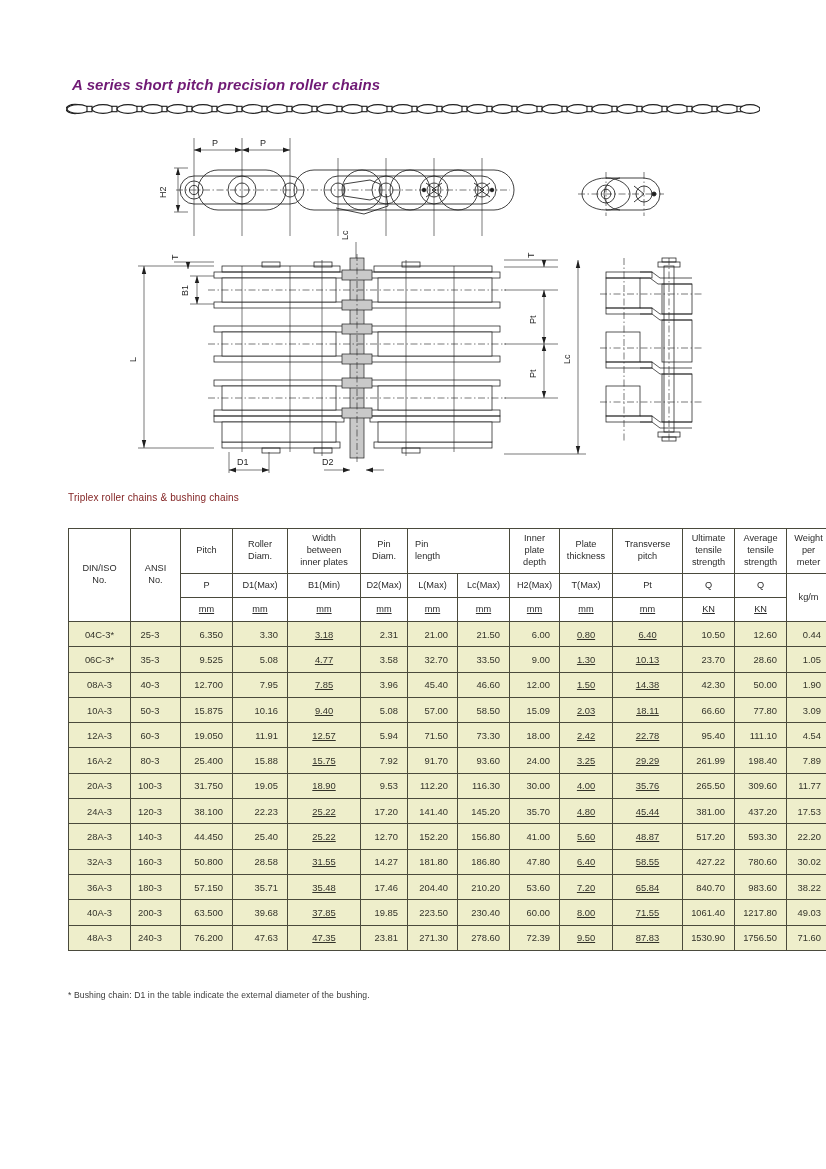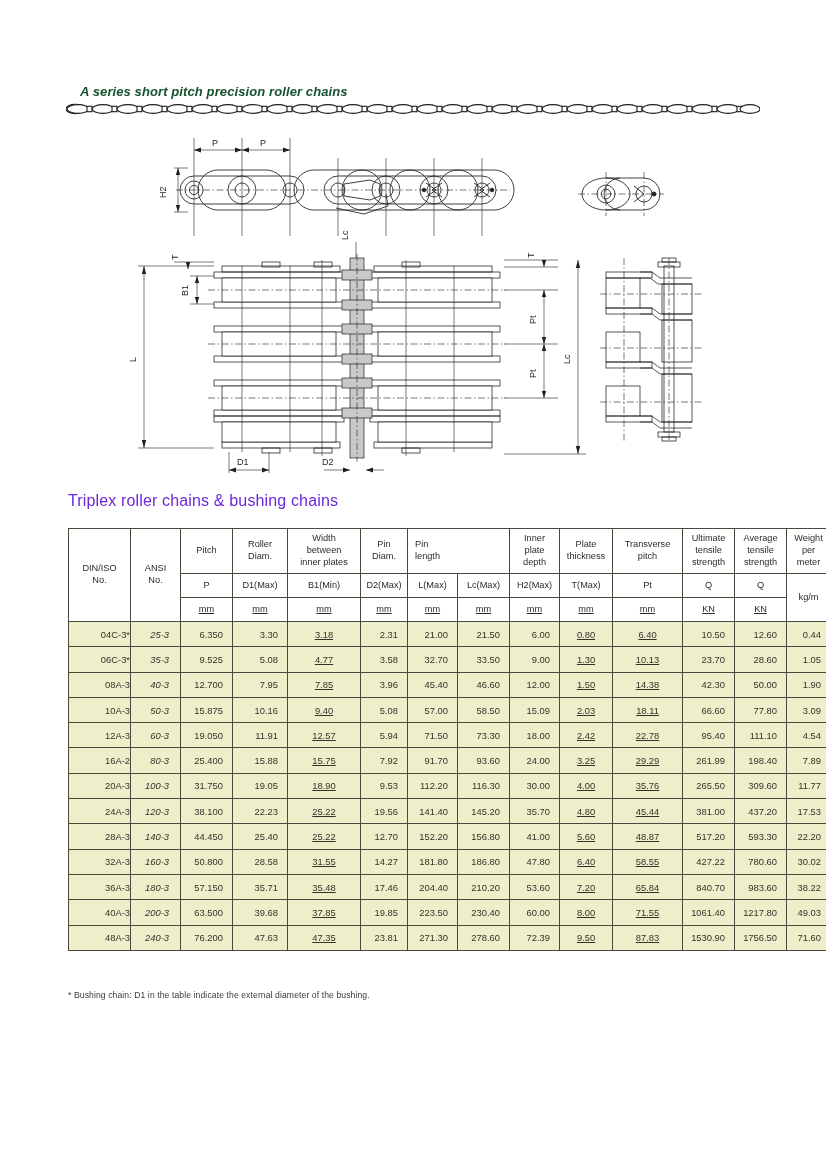--- a/index.html
+++ b/index.html
@@ -11,39 +11,39 @@
     font-family: "Liberation Sans", sans-serif;
     color: #2b2b2b;
     position: relative;
     overflow: hidden;
   }
   .page { position: relative; width: 826px; height: 1169px; padding: 0; }
 
   
   .title-wrap { position: absolute; left: 68px; top: 72px; width: 700px; }
   h1.doc-title {
-    margin: 12px;
-    font-size: 13px;
+    margin: 4px;
+    font-size: 15px;
     font-weight: bold;
     font-style: italic;
     letter-spacing: 0.1px;
-    color: #14532d;
+    color: #701a75;
     white-space: nowrap;
   }
 
   
   .chain-strip { position: absolute; left: 66px; top: 100px; width: 694px; height: 18px; }
 
   
   .diagram-area { position: absolute; left: 66px; top: 128px; width: 700px; height: 345px; }
 
   
   .section-label {
     position: absolute; left: 68px; top: 492px;
-    font-size: 16px; color: #6d28d9; letter-spacing: 0.15px;
+    font-size: 10px; color: #7f1d1d; letter-spacing: 0.15px;
   }
 
   
   .table-wrap { position: absolute; left: 68px; top: 528px; width: 722px; }
   table.spec {
     border-collapse: collapse;
     width: 722px;
     table-layout: fixed;
     font-size: 9.2px;
     color: #2e2e2e;
@@ -64,22 +64,22 @@
   }
   table.spec thead th.grp { height: 45px; }
   table.spec thead th.sym { height: 24px; }
   table.spec thead th.unit { height: 24px; text-decoration: underline; }
   table.spec tbody td {
     background: #eeeecb;
     height: 25.3px;
     font-size: 9.4px;
     color: #33332a;
   }
-  table.spec tbody td.din { text-align: right; padding-left: 0; }
-  table.spec tbody td.ansi { text-align: right; padding-right: 11px; font-style: italic; }
+  table.spec tbody td.din { text-align: center; padding-left: 0; }
+  table.spec tbody td.ansi { padding-right: 11px; }
   table.spec tbody td.num { text-align: right; padding-right: 9px; }
   table.spec tbody td.numc { text-align: center; text-decoration: underline; }
 
   
   col.c-din  { width: 62px; }
   col.c-ansi { width: 50px; }
   col.c-p    { width: 52px; }
   col.c-d1   { width: 55px; }
   col.c-b1   { width: 73px; }
   col.c-d2   { width: 47px; }
@@ -688,21 +688,21 @@
             <td class="num">265.50</td>
             <td class="num">309.60</td>
             <td class="num">11.77</td>
           </tr>
           <tr>
             <td class="din">24A-3</td>
             <td class="ansi">120-3</td>
             <td class="num">38.100</td>
             <td class="num">22.23</td>
             <td class="numc">25.22</td>
-            <td class="num">19.56</td>
+            <td class="num">17.20</td>
             <td class="num">141.40</td>
             <td class="num">145.20</td>
             <td class="num">35.70</td>
             <td class="numc">4.80</td>
             <td class="numc">45.44</td>
             <td class="num">381.00</td>
             <td class="num">437.20</td>
             <td class="num">17.53</td>
           </tr>
           <tr>

